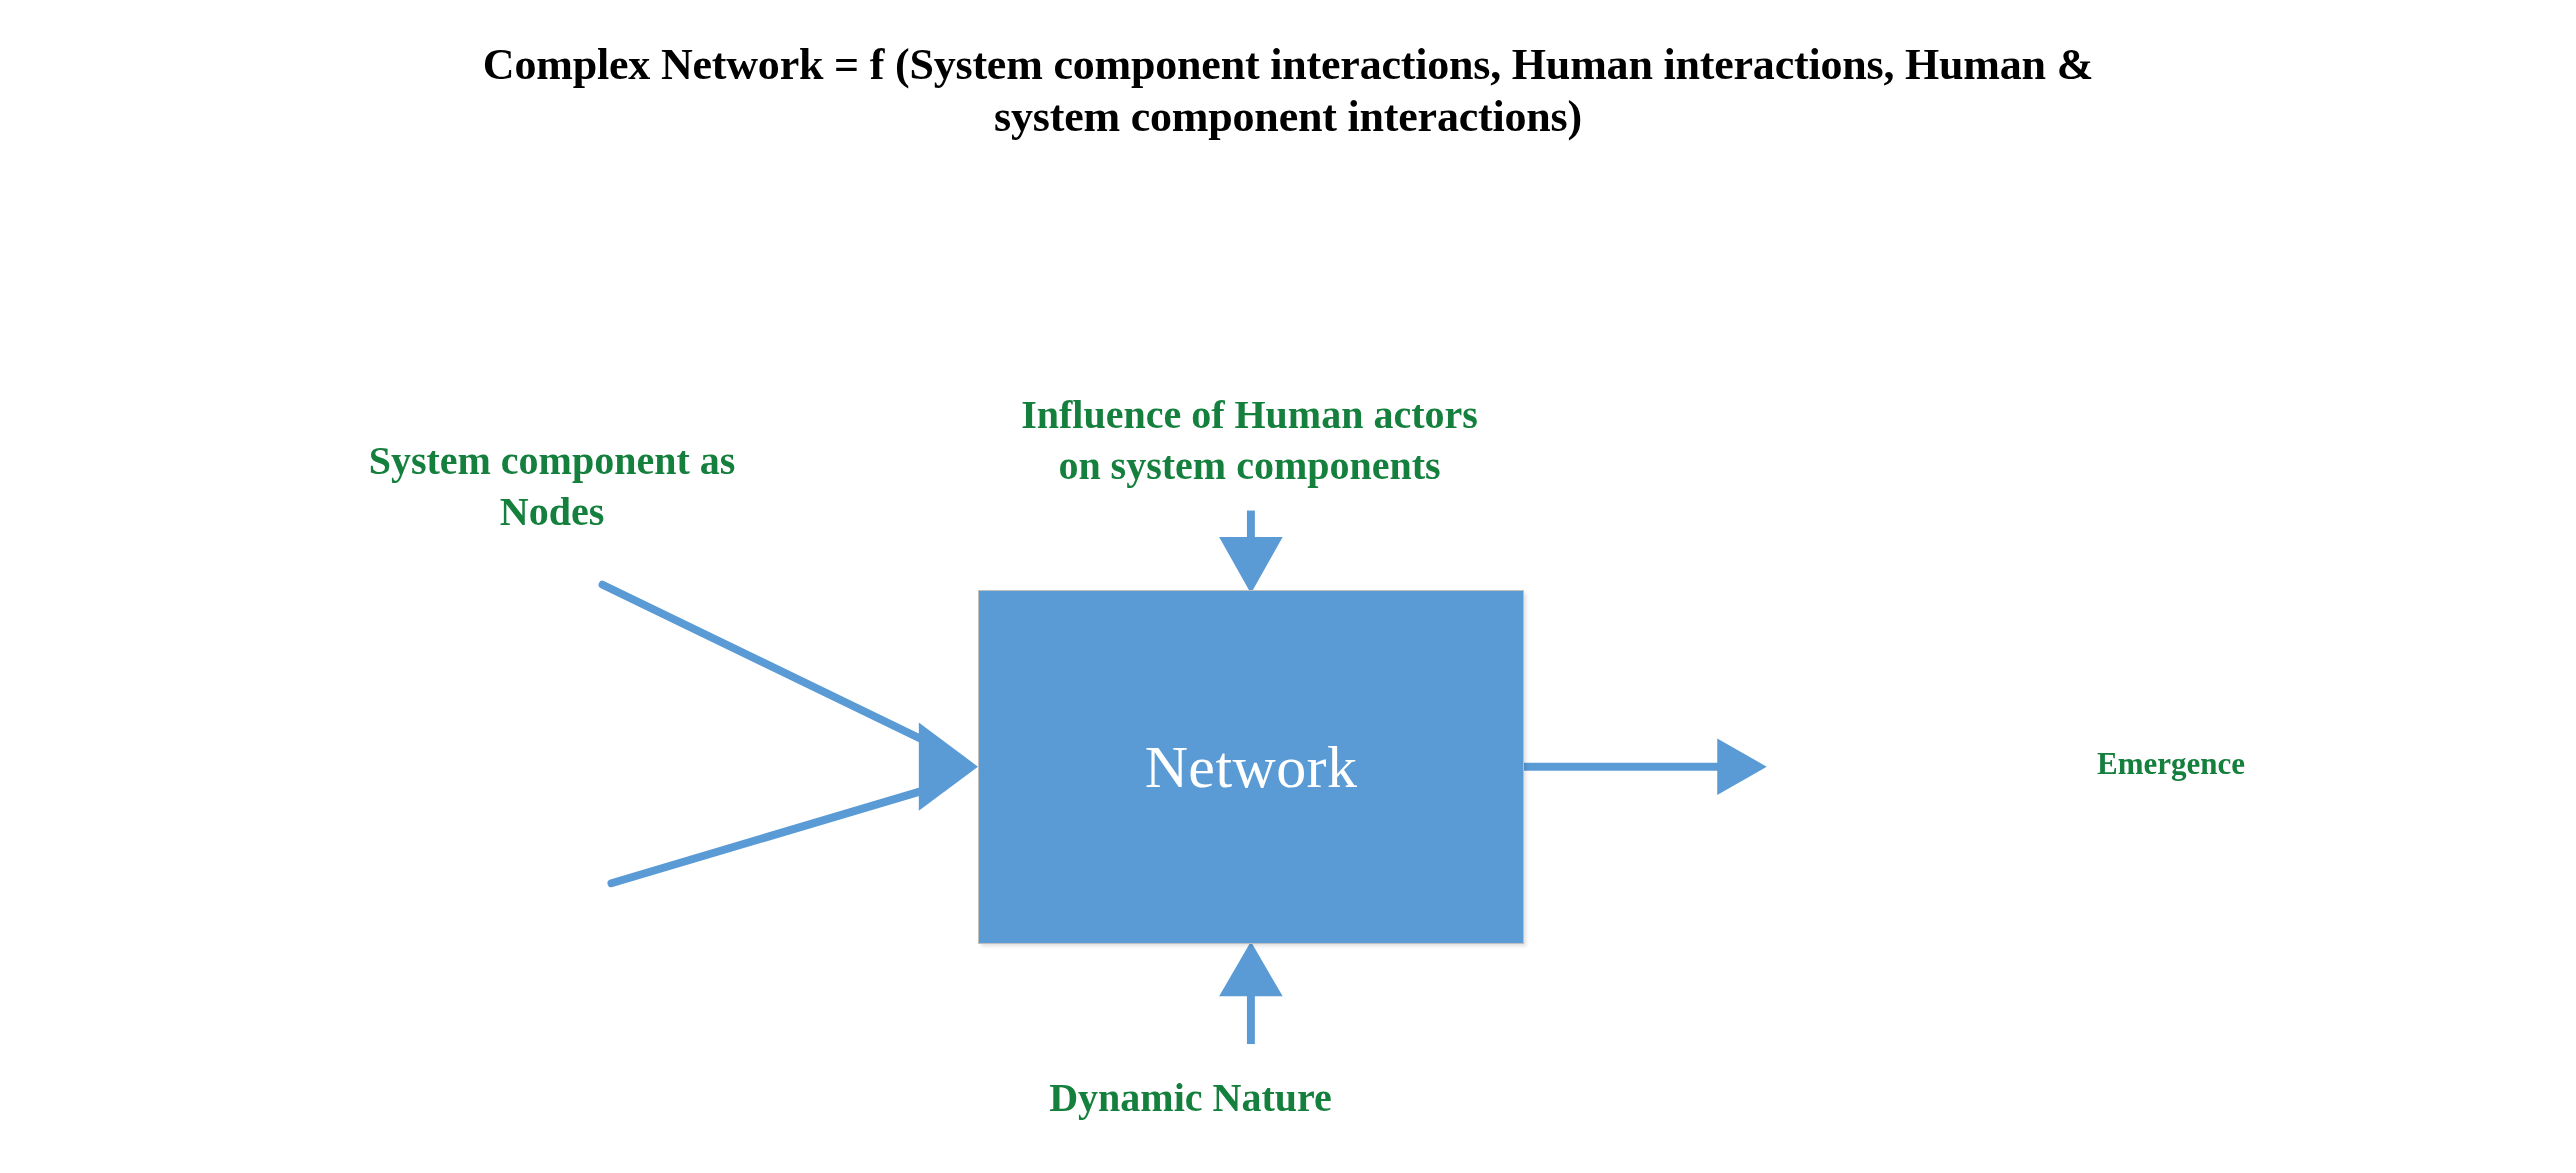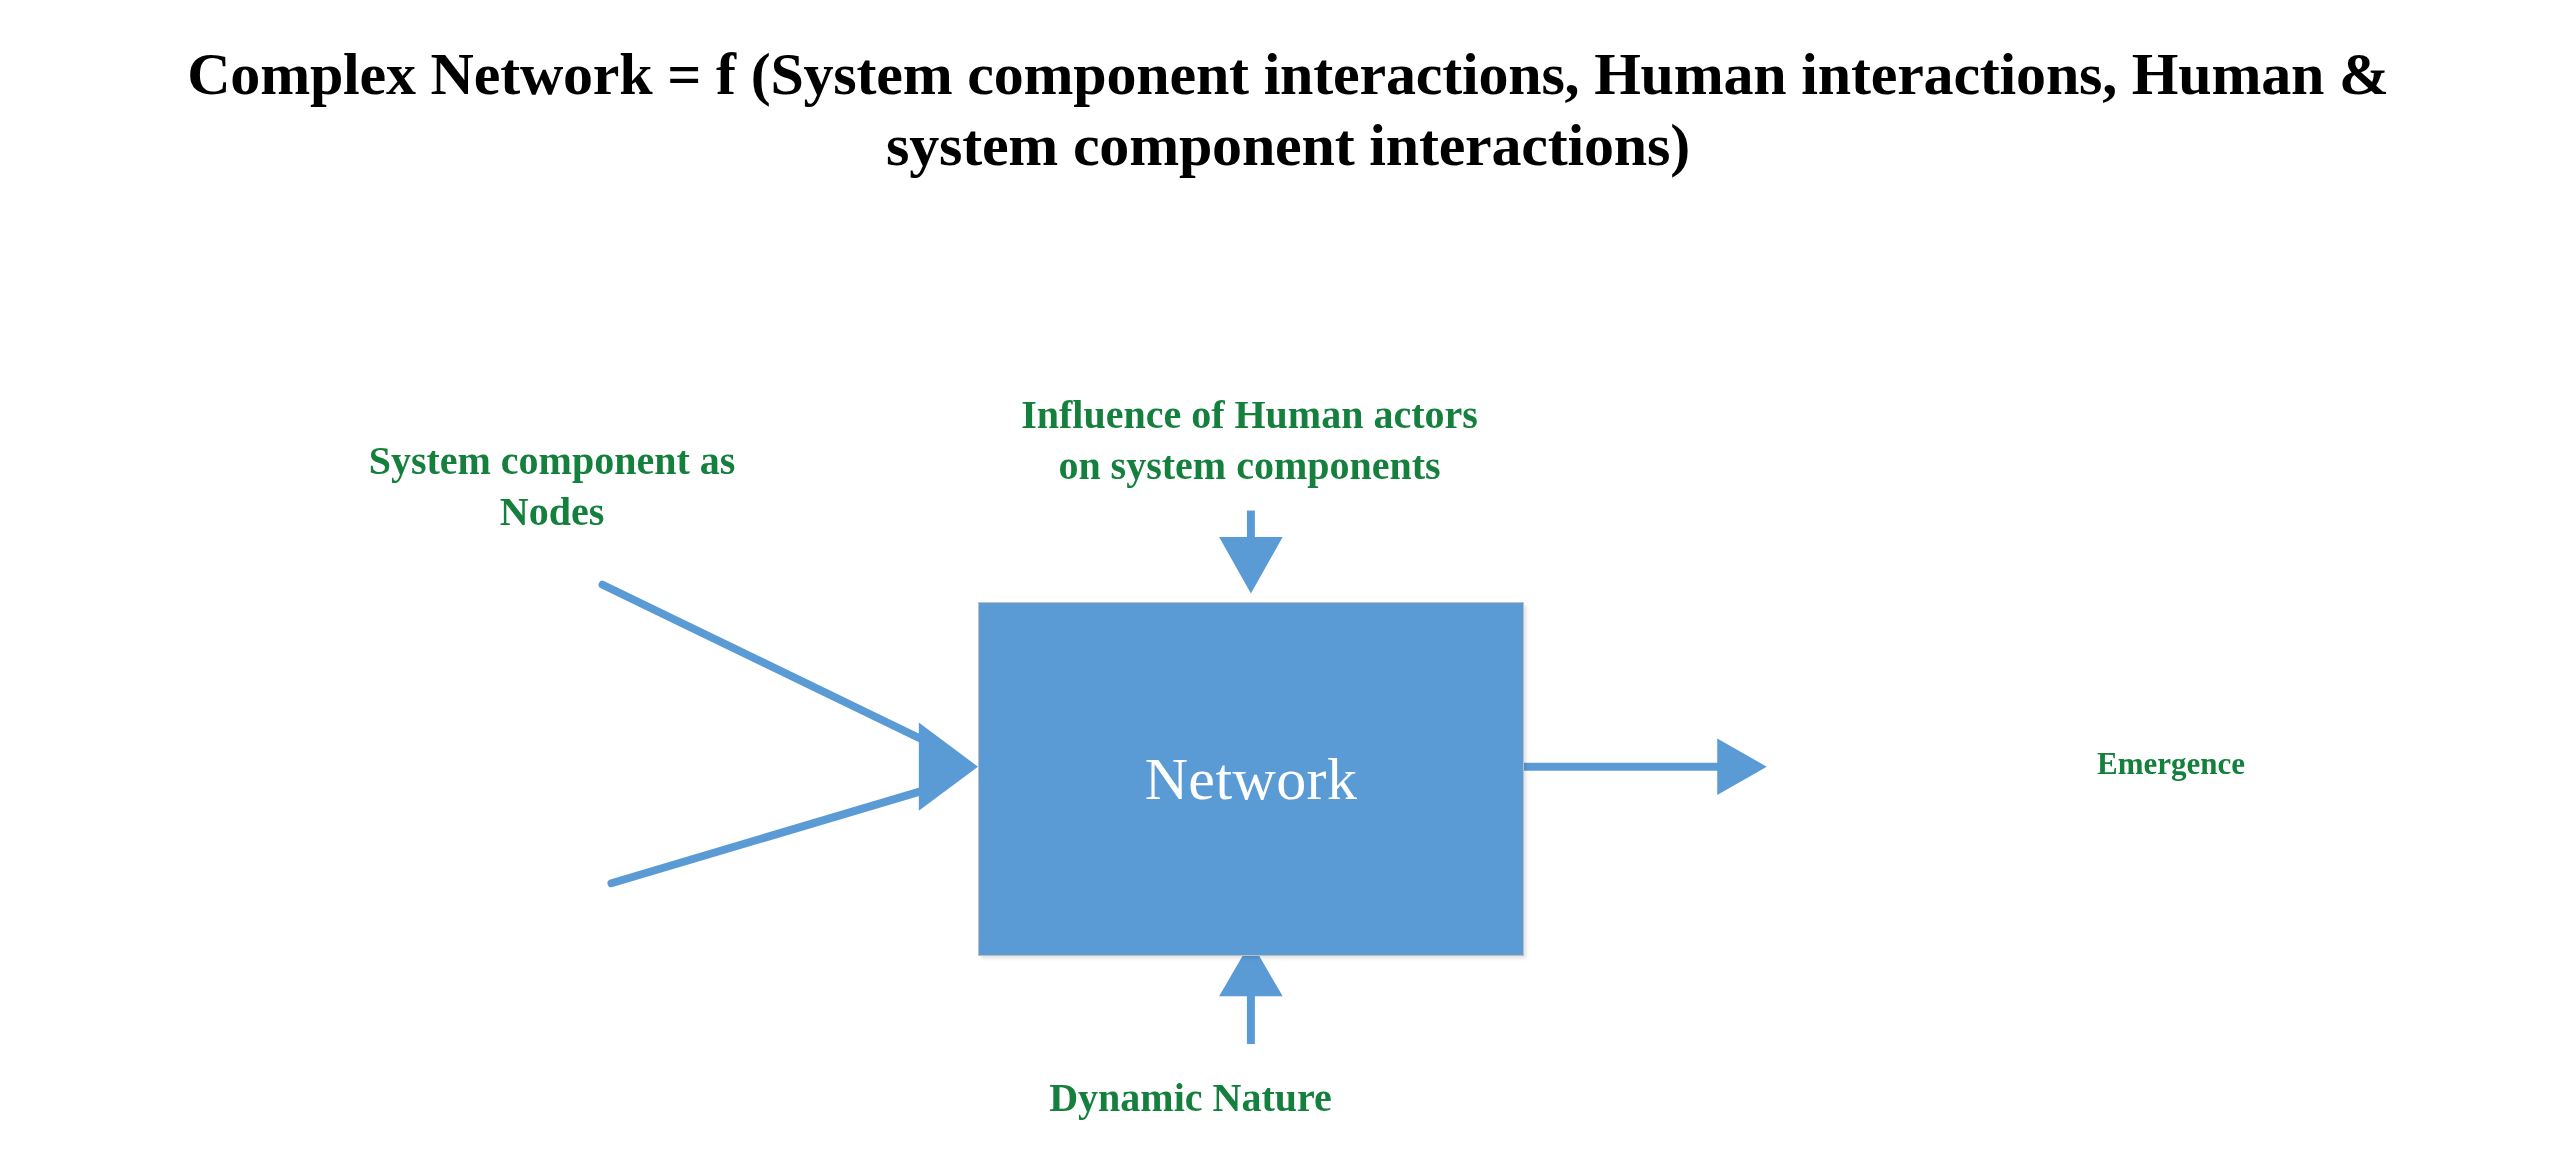--- a/index.html
+++ b/index.html
@@ -19,21 +19,21 @@
 
   
   #title {
     position: absolute;
     left: 53px;
     top: 39px;
     width: 2470px;
     text-align: center;
     font-family: "Liberation Serif", "DejaVu Serif", serif;
     font-weight: bold;
-    font-size: 60px;
+    font-size: 44px;
     line-height: 1.18;
     color: #000000;
     letter-spacing: -0.2px;
   }
   #title .tline {
     display: block;
     white-space: nowrap;
   }
   #title .tline.l2 { white-space: normal; }
 
@@ -45,21 +45,20 @@
     width: 546px;
     height: 354px;
     background: #5B9BD5;
     border: 0.9px solid #bfbfbf;
     box-sizing: border-box;
     box-shadow: 2.7px 2.7px 3.5px rgba(0,0,0,0.12);
     display: flex;
     align-items: center;
     justify-content: center;
     z-index: 3;
-    margin-top: 12px;
   }
   #network-label {
     font-family: "Liberation Serif", "DejaVu Serif", serif;
     font-weight: normal;
     font-size: 60px;
     color: #ffffff;
     line-height: 1;
     letter-spacing: 0.4px;
   }
 

